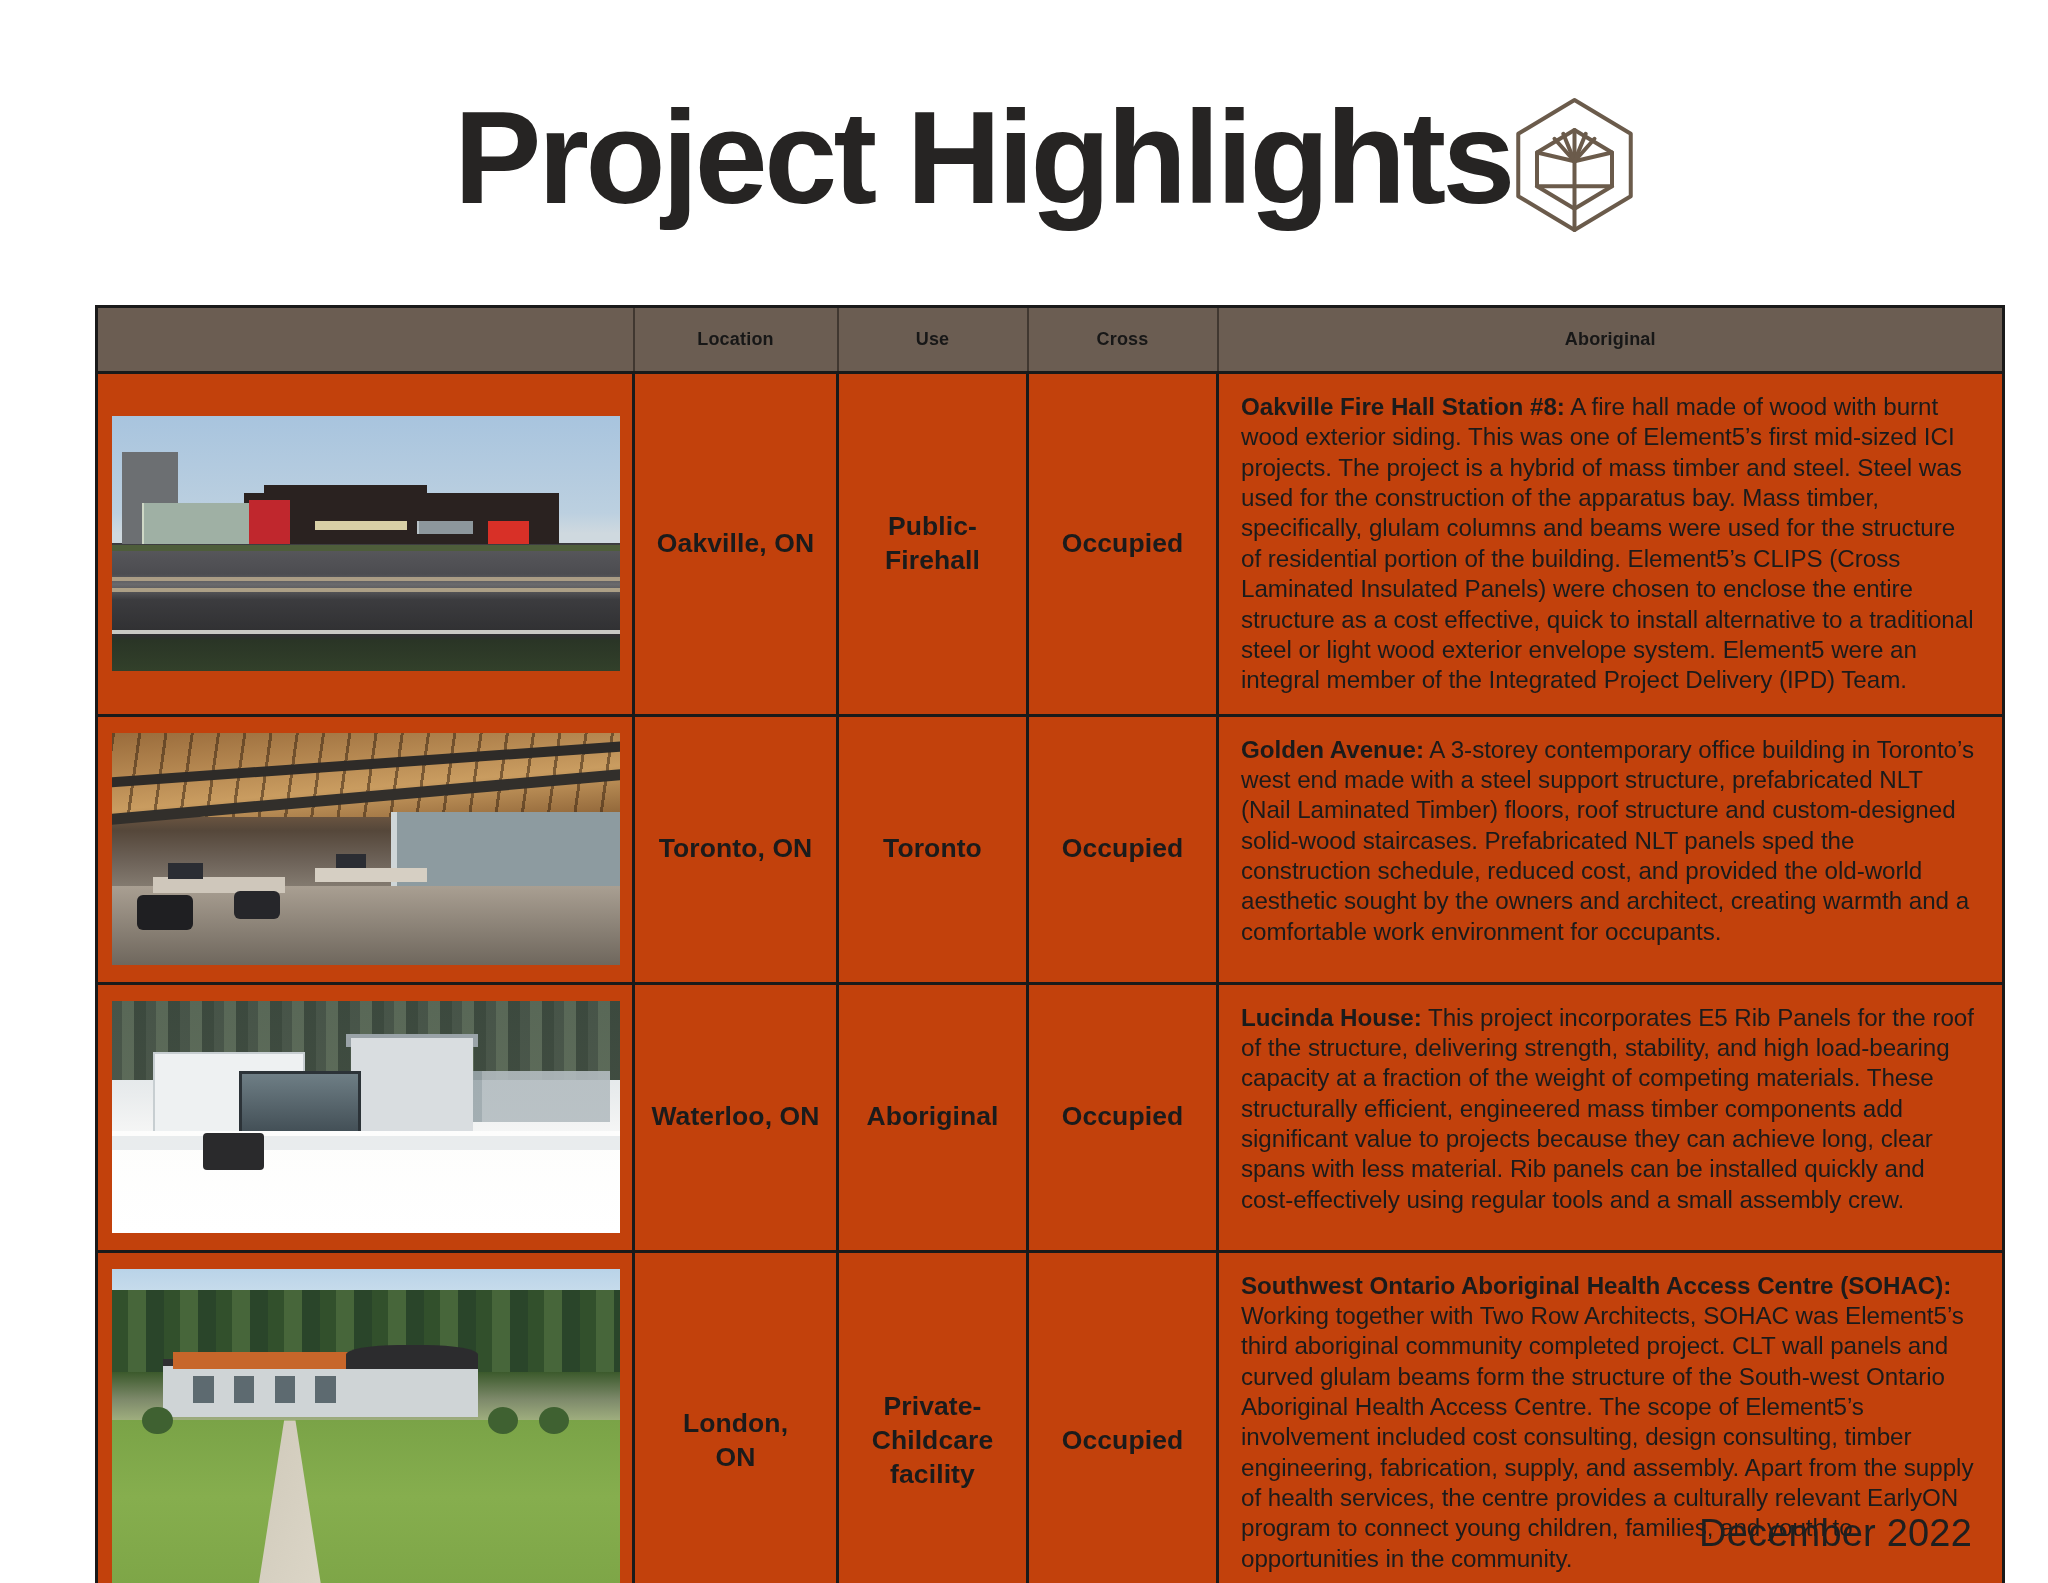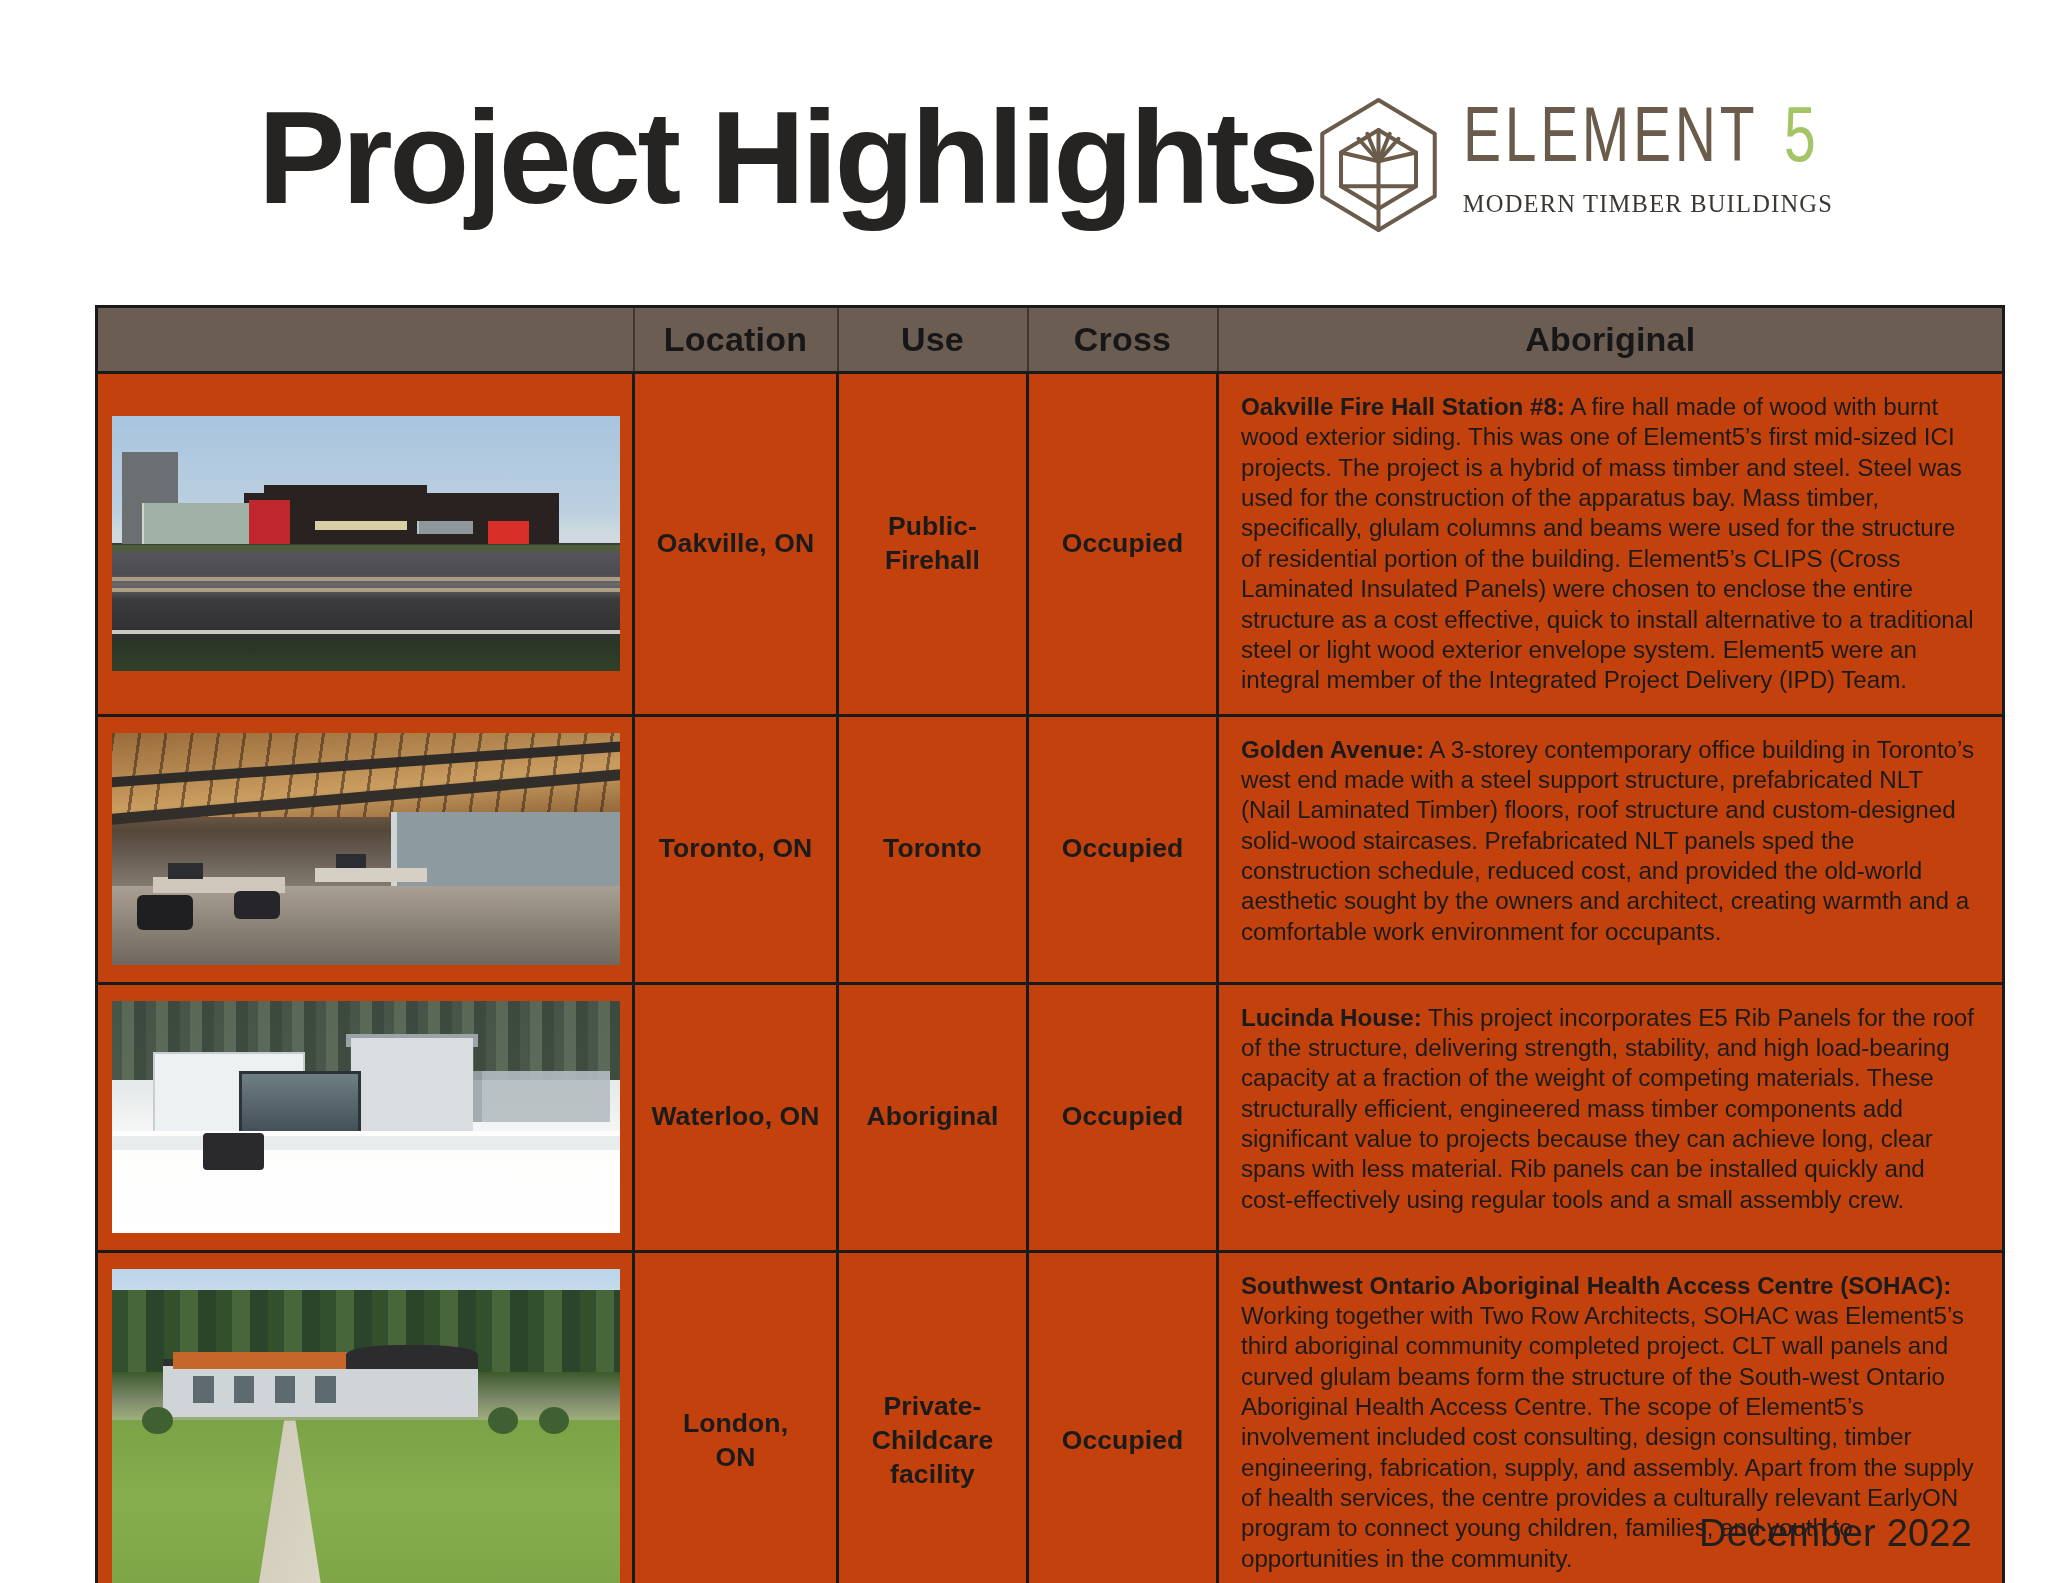--- a/index.html
+++ b/index.html
@@ -110,21 +110,21 @@
 
   table.projects col.c-photo  { width: 537px; }
   table.projects col.c-loc    { width: 204px; }
   table.projects col.c-use    { width: 190px; }
   table.projects col.c-status { width: 190px; }
   table.projects col.c-desc   { width: 786px; }
 
   thead th {
     background: #6B5D52;
     color: #171717;
-    font-size: 34px;
+    font-size: 18px;
     font-weight: bold;
     height: 66px;
     vertical-align: middle;
     text-align: center;
     border-right: 2px solid #403730;
     border-bottom: 3px solid #1a1a1a;
     letter-spacing: 0.2px;
   }
   thead th:last-child { border-right: none; }
   thead th.h-photo { background: #6B5D52; }
@@ -274,27 +274,20 @@
           <path d="M50 52 L20 45"></path>
           <path d="M50 52 L80 45"></path>
           <path d="M50 52 L34 34"></path>
           <path d="M50 52 L66 34"></path>
           <path d="M50 52 L41 30"></path>
           <path d="M50 52 L59 30"></path>
           <path d="M50 72 L20 72"></path>
           <path d="M50 72 L80 72"></path>
         </g>
       </svg>
-      <div class="brand-text">
-        <div class="brand-wordmark">
-          <span class="brand-word-main">ELEMENT</span>
-          <span class="brand-word-num">5</span>
-        </div>
-        <div class="brand-tagline">MODERN TIMBER BUILDINGS</div>
-      </div>
     </div>
   </div>
 
   <div class="table-wrap">
     <table class="projects">
       <colgroup>
         <col class="c-photo">
           <col class="c-loc">
           <col class="c-use">
           <col class="c-status">

